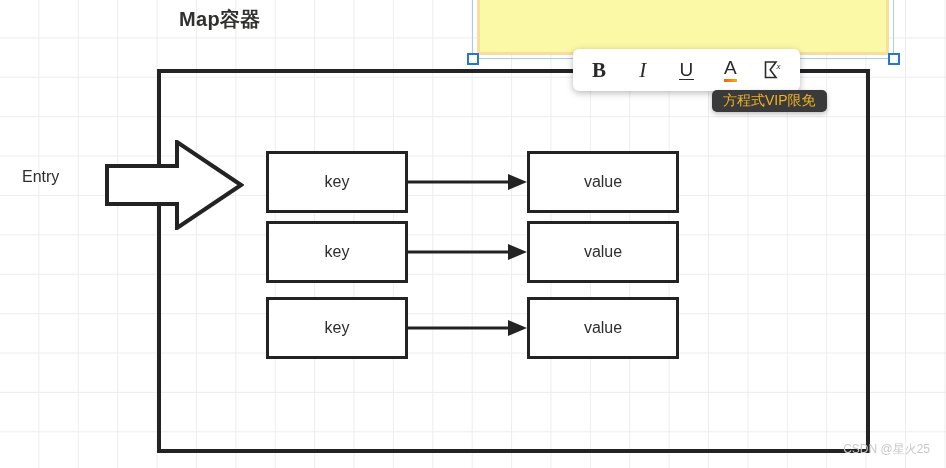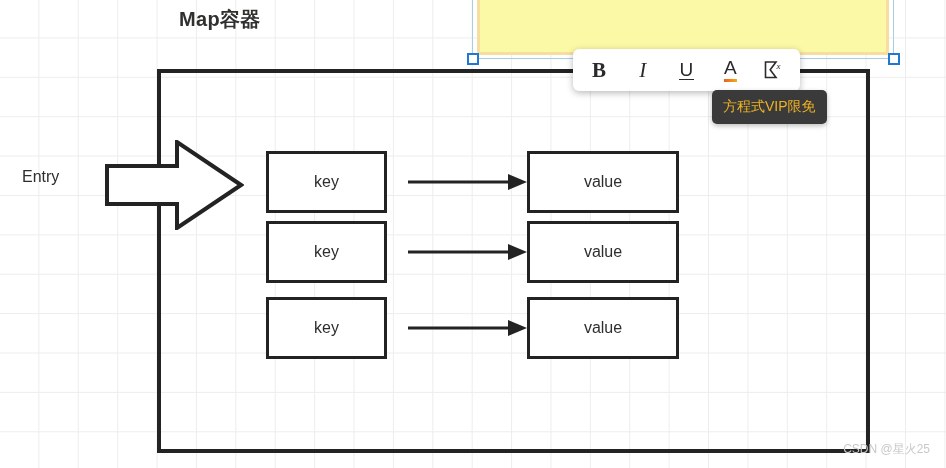--- a/index.html
+++ b/index.html
@@ -71,21 +71,21 @@
     position: absolute;
     box-sizing: border-box;
     border: 3px solid #232323;
     background: #ffffff;
     display: flex;
     align-items: center;
     justify-content: center;
     font-size: 16px;
     color: #2e2e2e;
   }
-  .key-box { left: 266px; width: 121px; }
+  .key-box { left: 266px; width: 142px; }
   .val-box { left: 527px; width: 152px; }
 
   .row1 { top: 151px; height: 62px; }
   .row2 { top: 221px; height: 62px; }
   .row3 { top: 297px; height: 62px; }
 
   
   .connector {
     position: absolute;
     left: 408px;
@@ -183,21 +183,21 @@
   }
 
   
   .tooltip {
     position: absolute;
     left: 712px;
     top: 90px;
     background: #3a3a3a;
     color: #f0b323;
     font-size: 14px;
-    padding: 8px 11px;
+    padding: 2px 11px;
     border-radius: 5px;
     white-space: nowrap;
     box-shadow: 0 2px 5px rgba(0,0,0,0.25);
   }
 
   
   .watermark {
     position: absolute;
     right: 16px;
     bottom: 10px;

